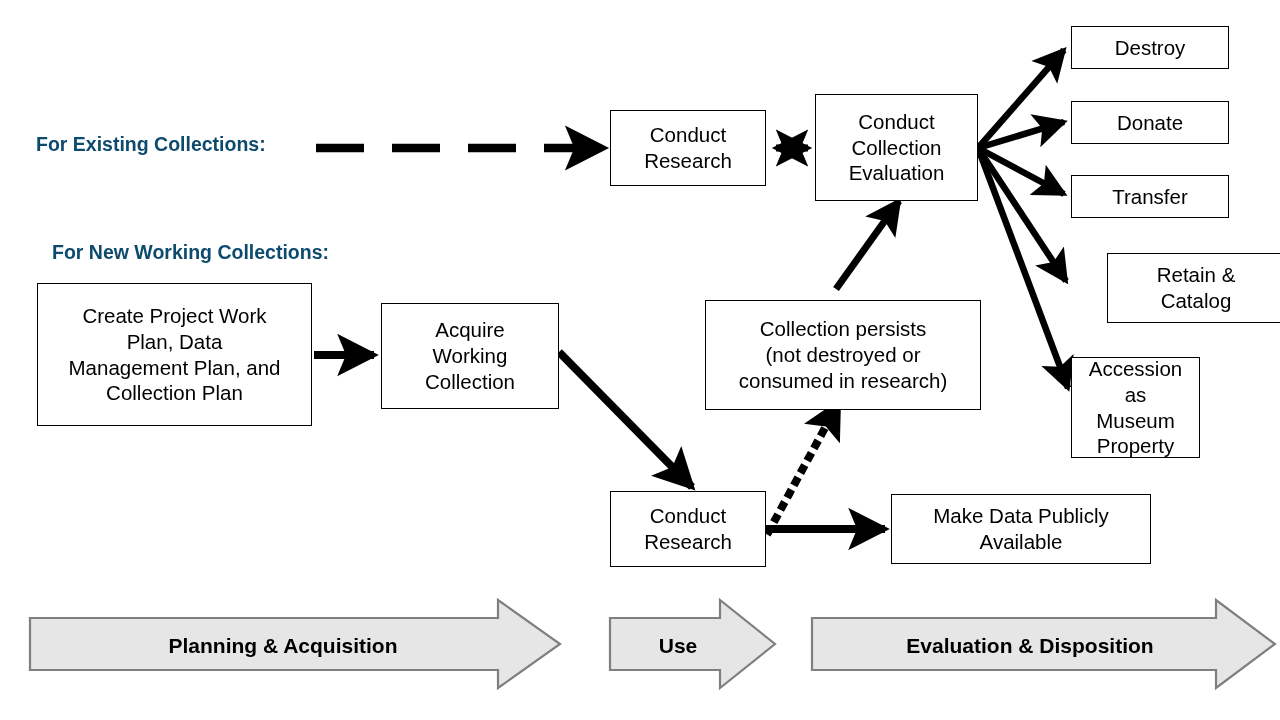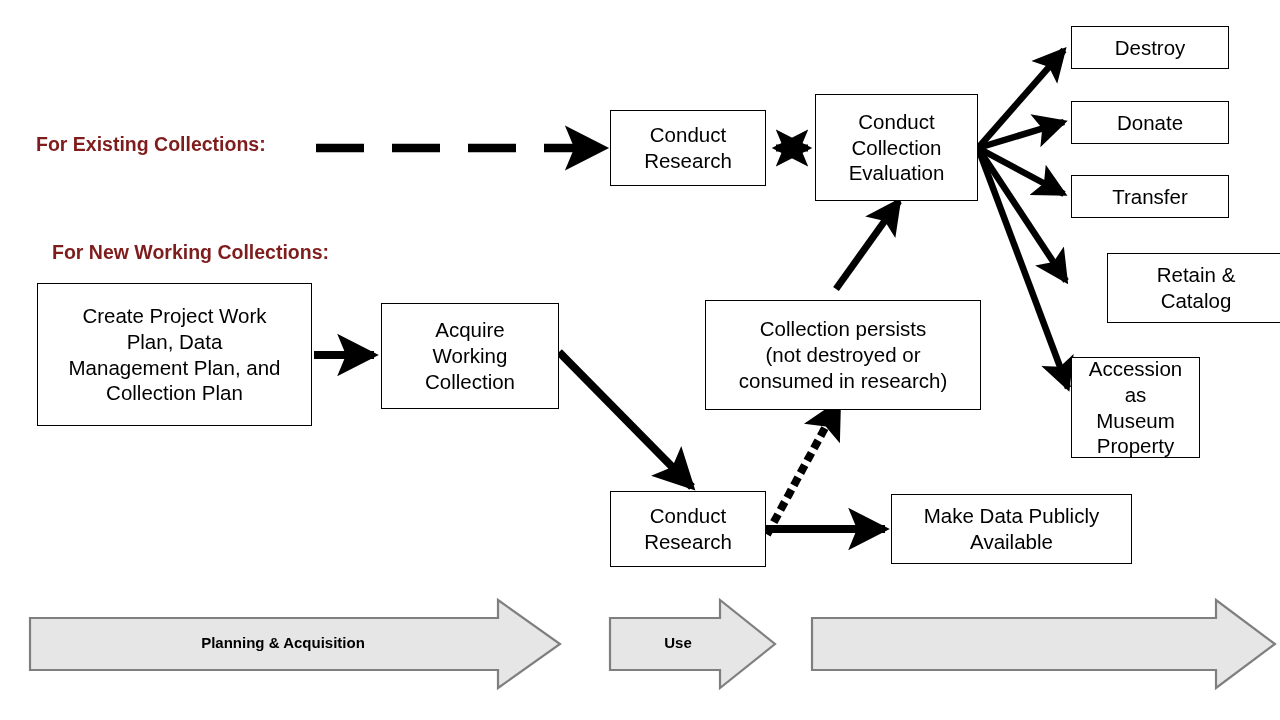--- a/index.html
+++ b/index.html
@@ -40,29 +40,29 @@
     line-height: 1.26;
     padding: 10px 4px;
     white-space: pre-line;
     z-index: 3;
   }
   .section-label {
     position: absolute;
     font-family: "Liberation Sans", sans-serif;
     font-weight: bold;
     font-size: 19.5px;
-    color: #7f1d1d;
+    color: #0c4a6e;
     white-space: nowrap;
     z-index: 4;
   }
   .phase-label {
     position: absolute;
     font-family: "Liberation Sans", sans-serif;
     font-weight: bold;
-    font-size: 15px;
+    font-size: 21px;
     color: #000000;
     white-space: nowrap;
     text-align: center;
     z-index: 5;
   }
   .phase-band {
     position: absolute;
     z-index: 2;
   }
 </style>
@@ -162,30 +162,31 @@
 Working
 Collection</div>
 
   <div class="node-box" style="left:705px; top:300px; width:276px; height:110px;">Collection persists
 (not destroyed or
 consumed in research)</div>
 
   <div class="node-box" style="left:610px; top:491px; width:156px; height:76px;">Conduct
 Research</div>
 
-  <div class="node-box" style="left:891px; top:494px; width:241px; height:70px;">Make Data Publicly
+  <div class="node-box" style="left:891px; top:494px; width:260px; height:70px;">Make Data Publicly
 Available</div>
 
   <svg class="phase-band" style="left:28px; top:596px; width:534px; height:96px;" viewBox="0 0 534 96" xmlns="http://www.w3.org/2000/svg">
     <polygon points="2,22 470,22 470,4 532,48 470,92 470,74 2,74" fill="#e6e6e6" stroke="#7f7f7f" stroke-width="2.2" stroke-linejoin="miter"></polygon>
   </svg>
   <div class="phase-label" style="left:28px; top:634px; width:510px;">Planning &amp; Acquisition</div>
 
   <svg class="phase-band" style="left:608px; top:596px; width:170px; height:96px;" viewBox="0 0 170 96" xmlns="http://www.w3.org/2000/svg">
     <polygon points="2,22 112,22 112,4 167,48 112,92 112,74 2,74" fill="#e6e6e6" stroke="#7f7f7f" stroke-width="2.2" stroke-linejoin="miter"></polygon>
   </svg>
   <div class="phase-label" style="left:608px; top:634px; width:140px;">Use</div>
 
   <svg class="phase-band" style="left:810px; top:596px; width:468px; height:96px;" viewBox="0 0 468 96" xmlns="http://www.w3.org/2000/svg">
     <polygon points="2,22 406,22 406,4 465,48 406,92 406,74 2,74" fill="#e6e6e6" stroke="#7f7f7f" stroke-width="2.2" stroke-linejoin="miter"></polygon>
   </svg>
+  <div class="phase-label" style="left:810px; top:634px; width:440px;">Evaluation &amp; Disposition</div>
 
 </div>
 
 </body></html>

